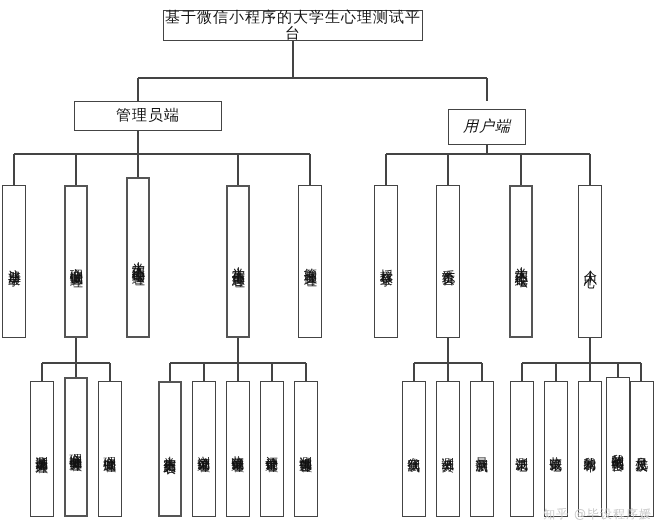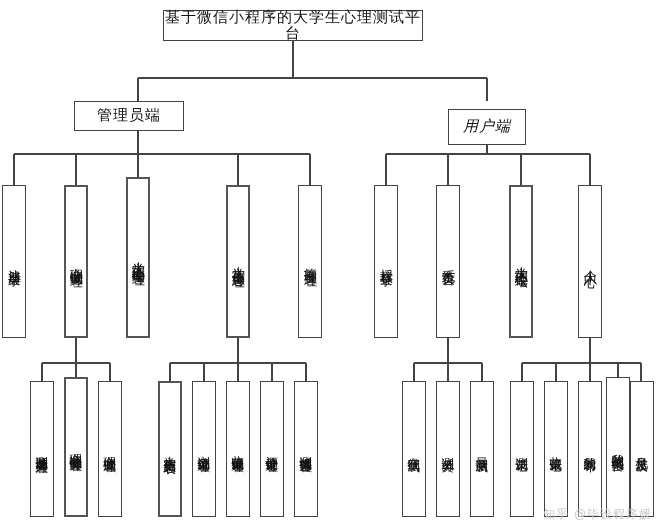--- a/index.html
+++ b/index.html
@@ -96,21 +96,21 @@
   <line x1="556" y1="363" x2="556" y2="381"></line>
   <line x1="590" y1="363" x2="590" y2="381"></line>
   <line x1="618" y1="363" x2="618" y2="377"></line>
   <line x1="641" y1="363" x2="641" y2="381"></line>
 </svg>
 
 <div class="node horiz" style="left:163px;top:10px;width:260px;height:31px;">
   <span>基于微信小程序的大学生心理测试平台</span>
 </div>
 
-<div class="node horiz" style="left:74px;top:101px;width:110px;height:30px;">
+<div class="node horiz" style="left:74px;top:101px;width:148px;height:30px;">
   <span>管理员端</span>
 </div>
 <div class="node horiz" style="left:448px;top:109px;width:78px;height:36px;font-style:italic;">
   <span>用户端</span>
 </div>
 
 <div class="node vert" style="left:2px;top:185px;width:24px;height:153px;">
   <span>注册登录</span>
 </div>
 <div class="node vert thick" style="left:64px;top:185px;width:24px;height:153px;">

